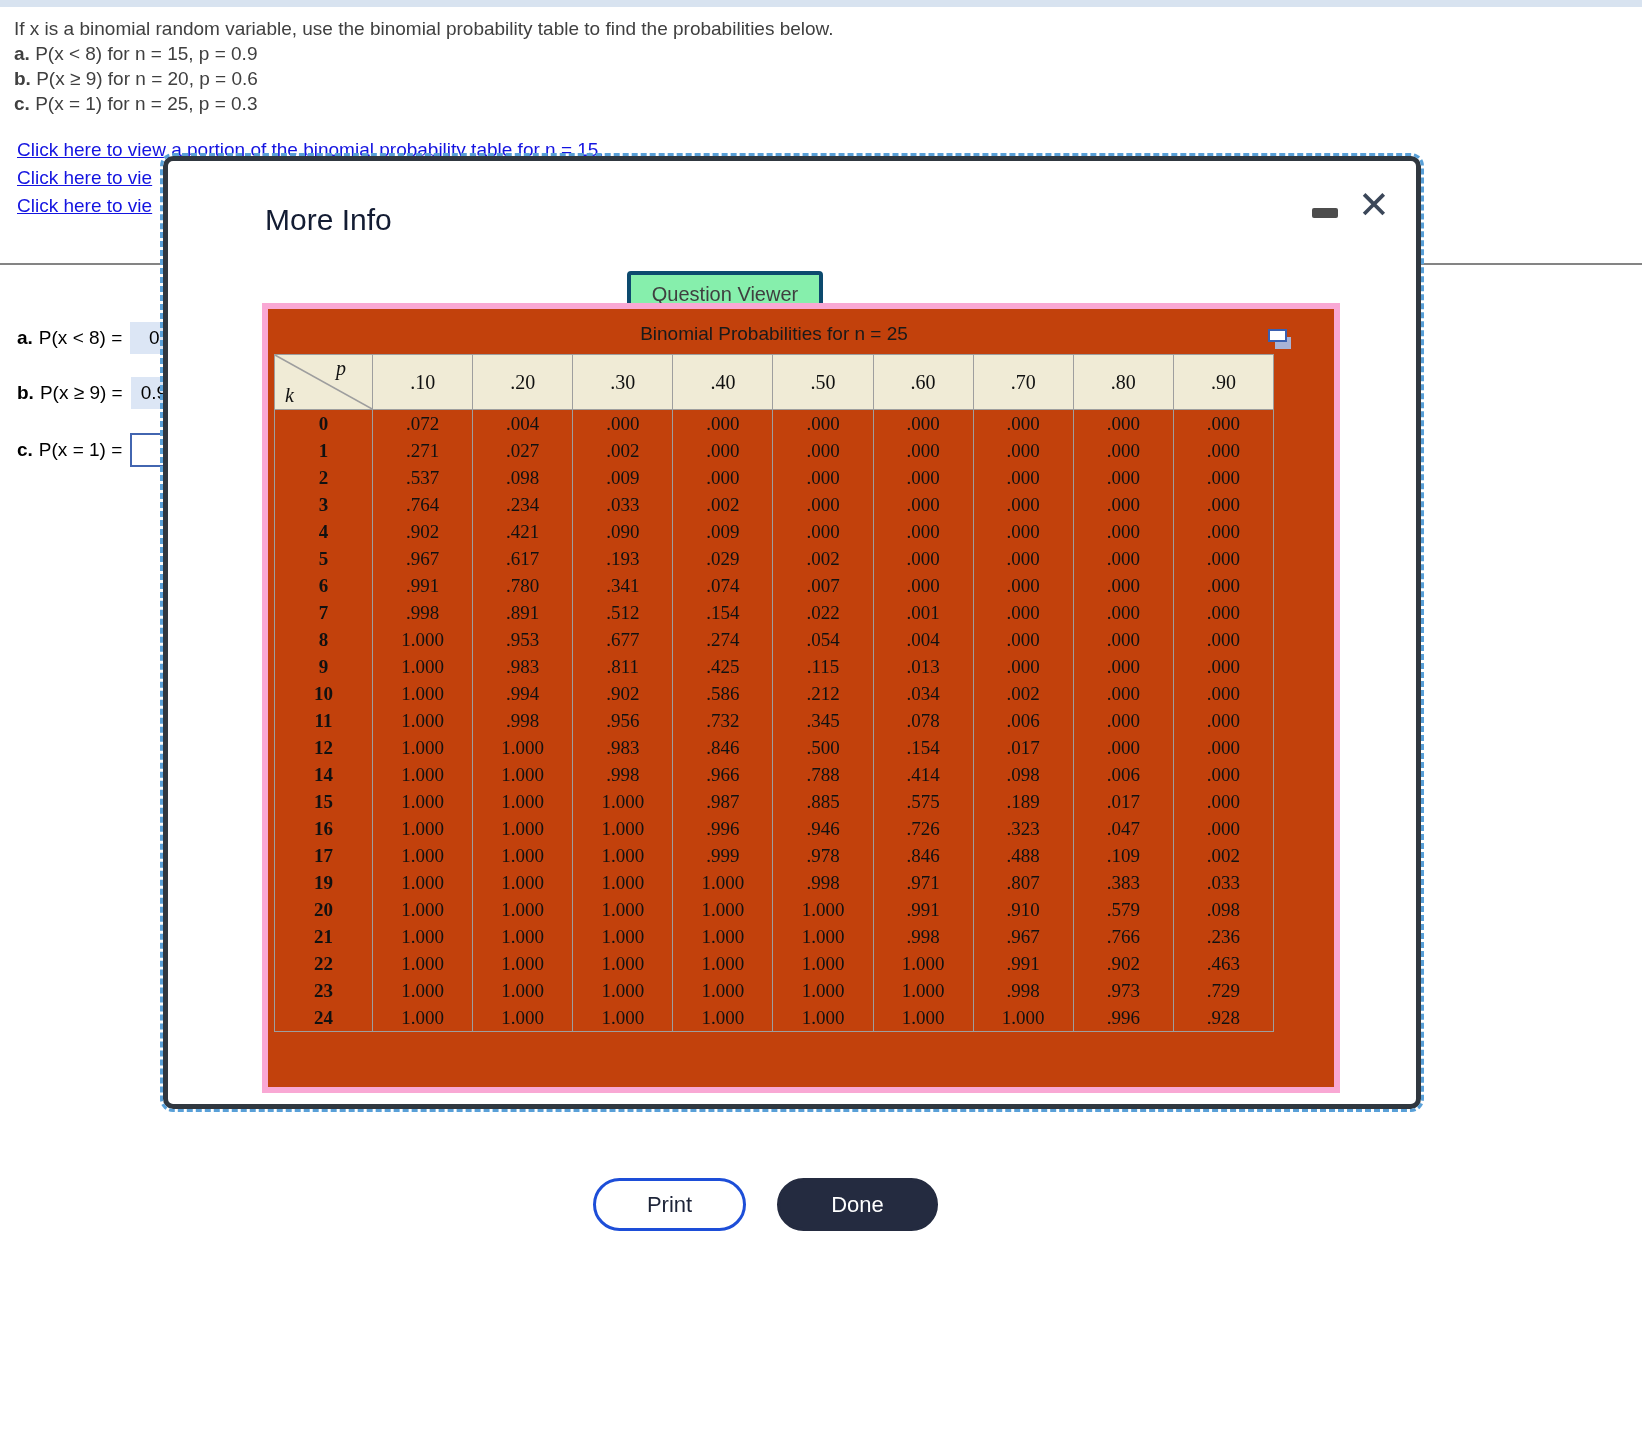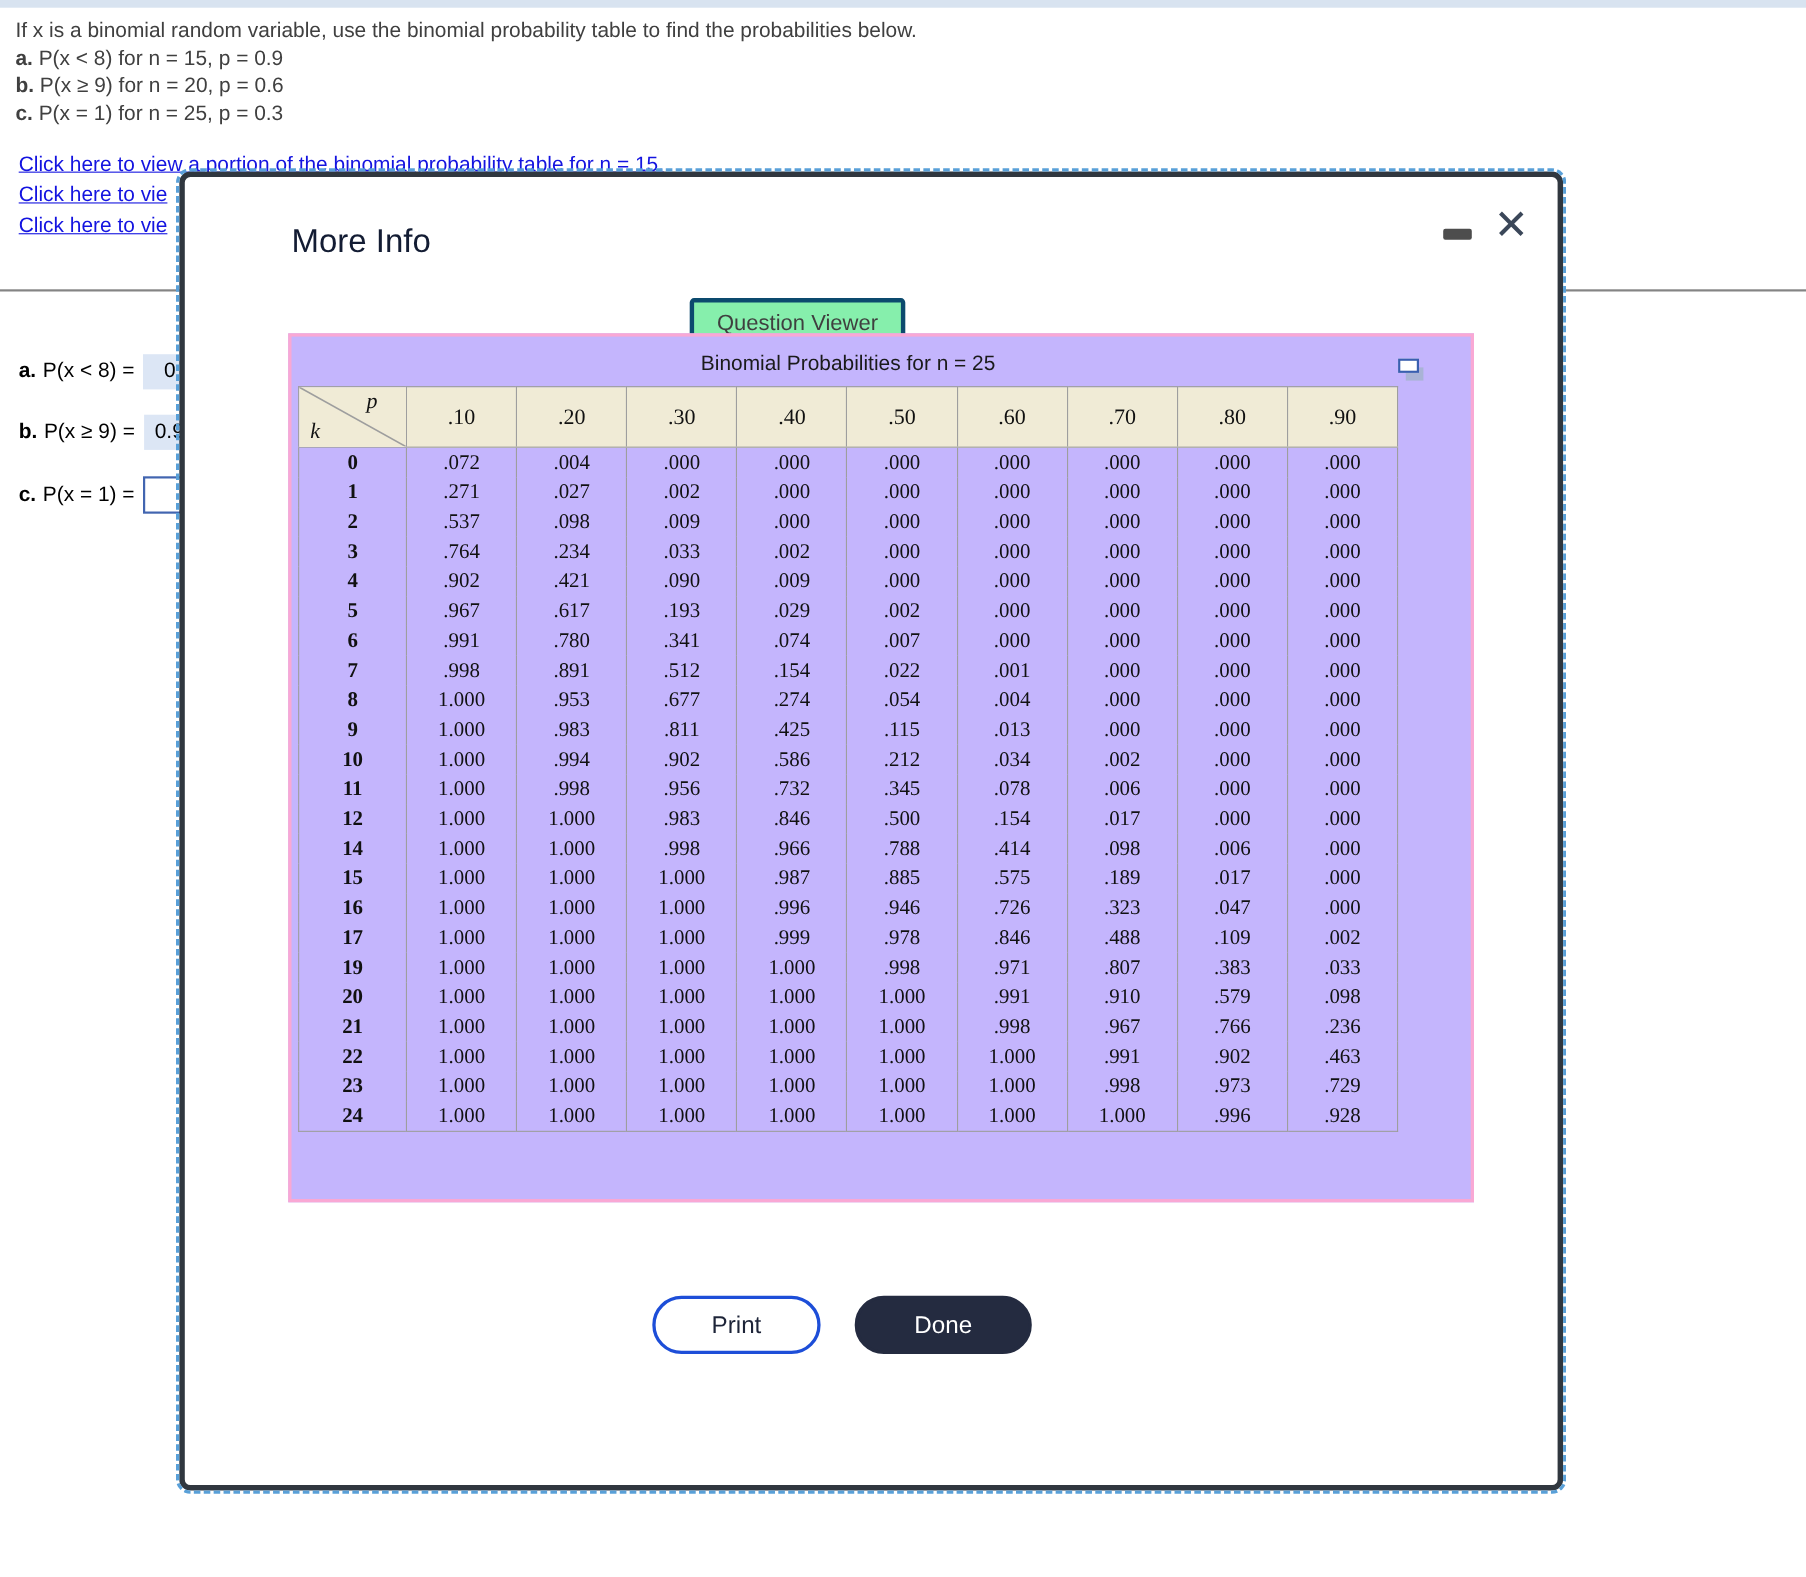--- a/index.html
+++ b/index.html
@@ -14,34 +14,34 @@
   .links{position:absolute;left:17px;top:136px;font-size:19px;line-height:28px;white-space:nowrap;}
   .links a{color:#1414e0;text-decoration:underline;display:block;}
   .divider{position:absolute;left:0;top:263px;width:1642px;border-top:2px solid #848484;}
   .answer-row{position:absolute;left:17px;height:36px;display:flex;align-items:center;font-size:19px;color:#000;}
   .answer-row b{font-weight:bold;margin-right:6px;}
   .ans-box{margin-left:8px;min-width:40px;height:32px;background:#dce6f5;display:flex;align-items:center;justify-content:center;padding:0 4px;}
   .ans-box.wide{min-width:58px;justify-content:flex-start;padding-left:10px;}
   .ans-input{margin-left:8px;width:32px;height:30px;border:2px solid #4265b0;background:#fff;}
   
   .modal{
-    position:absolute;left:163px;top:156px;width:1258px;height:1199px;box-sizing:border-box;
+    position:absolute;left:163px;top:156px;width:1258px;height:953px;box-sizing:border-box;
     background:#fff;border:5px solid #30373f;border-radius:10px;
     outline:3px dashed #59a0d8;
   }
   .modal-title{position:absolute;left:97px;top:42px;font-size:30px;color:#131c33;}
   .qviewer-btn{position:absolute;left:459px;top:65px;width:188px;height:38px;
     background:#86efac;border:4px solid #0c4a6e;border-radius:4px;
     font-size:20px;color:#3f3f3f;display:flex;align-items:center;justify-content:center;
     font-family:"Liberation Sans",sans-serif;margin-top:45px;}
   .minimize-bar{position:absolute;left:1144px;top:47px;width:26px;height:10px;background:#4d4d4d;border-radius:2px;cursor:pointer;}
   .close-x{position:absolute;left:1190px;top:24px;font-size:38px;color:#3b4759;cursor:pointer;line-height:40px;}
   
   .table-wrap{position:absolute;left:94px;top:142px;width:1078px;height:790px;
-    border:3px solid #f9a8d4;background:#c4b5fd;box-sizing:border-box;}
+    border:6px solid #f9a8d4;background:#c2410c;box-sizing:border-box;}
   .table-title{position:absolute;left:6px;top:14px;width:1000px;text-align:center;
     font-size:19px;color:#1a1a1a;}
   .popout-icon{position:absolute;right:40px;top:20px;width:26px;height:22px;cursor:pointer;}
   .popout-icon .back{position:absolute;left:7px;top:8px;width:16px;height:12px;background:#a9b3d6;}
   .popout-icon .front{position:absolute;left:0;top:0;width:15px;height:9px;background:#fff;border:2px solid #3a5fb0;}
   table.binom{position:absolute;left:6px;top:45px;border-collapse:collapse;table-layout:fixed;
     width:1000px;font-family:"Liberation Serif",serif;color:#111;}
   table.binom,table.binom th,table.binom td{border:0;}
   table.binom{border:1px solid #9e9e9e;}
   table.binom col.kcol{width:98px;}

